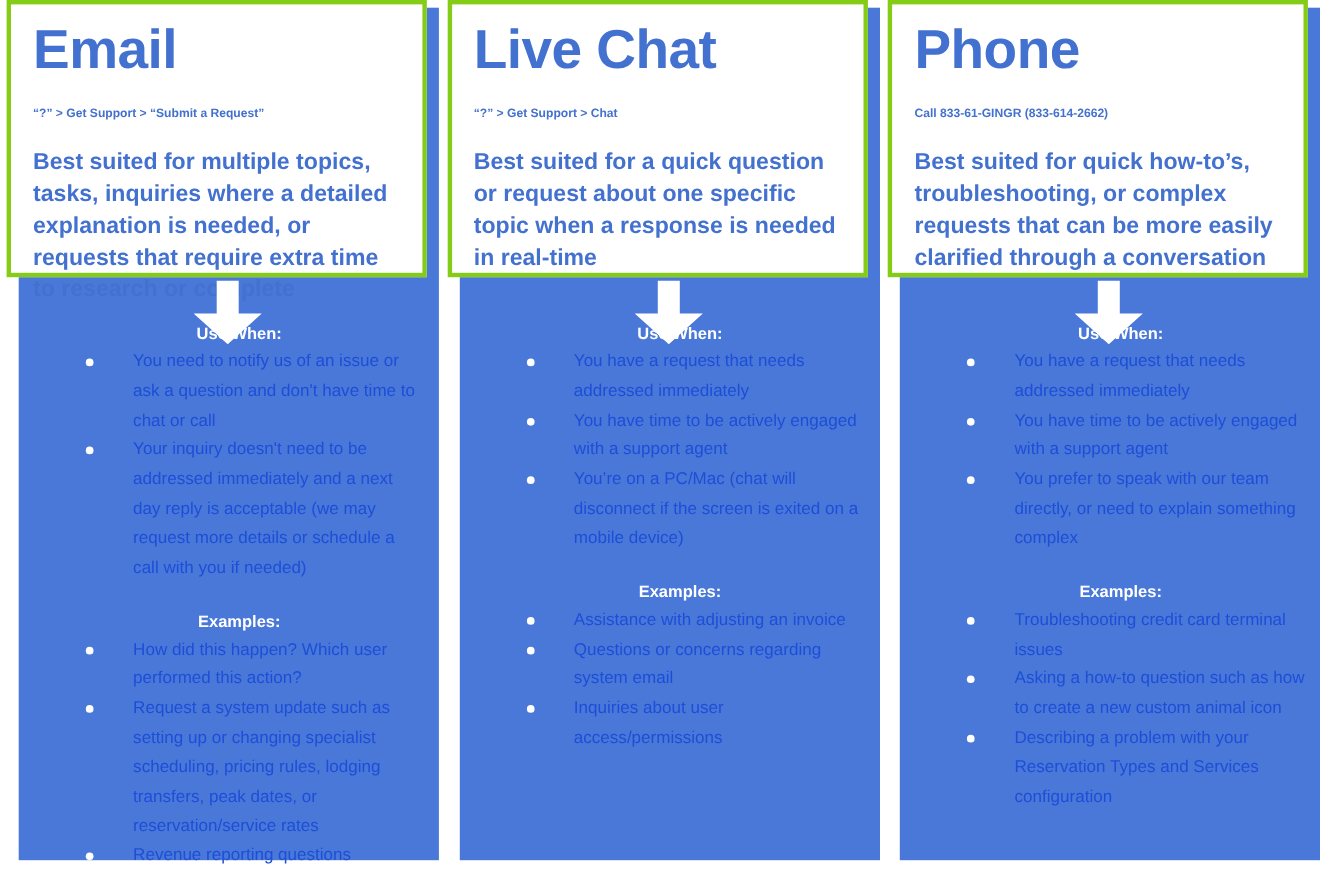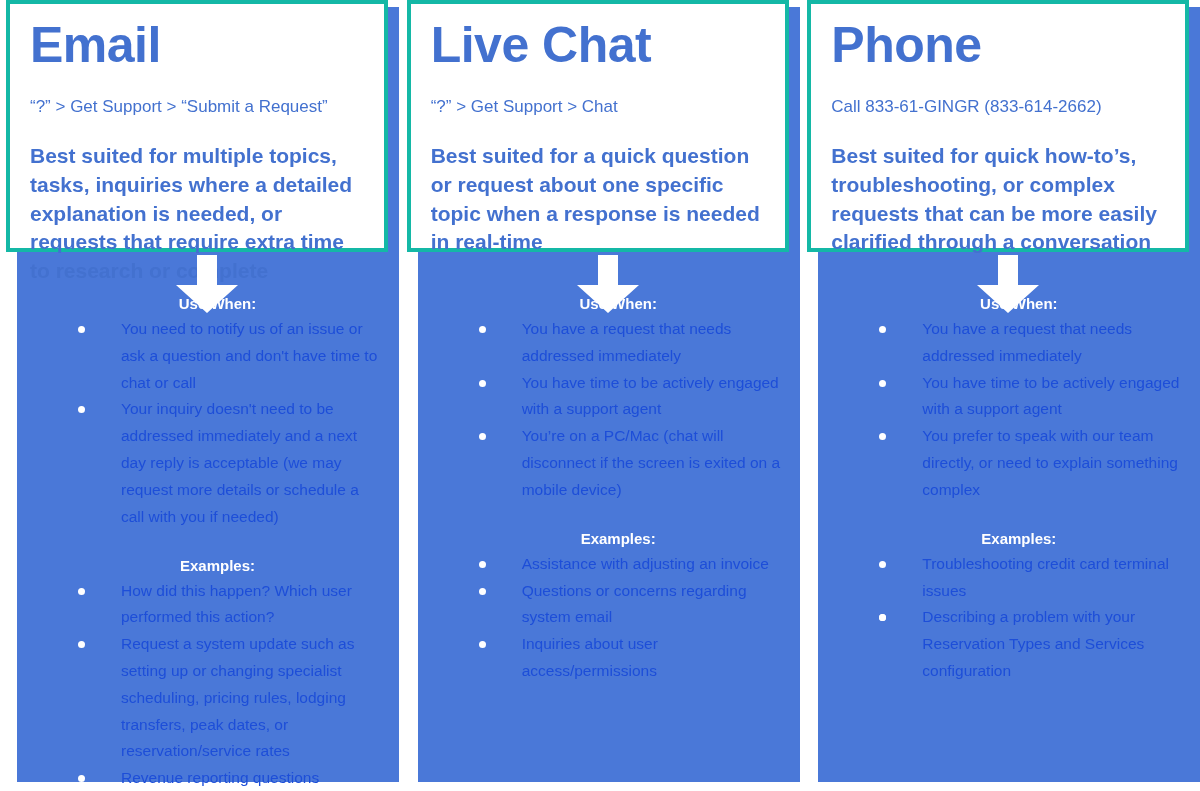--- a/index.html
+++ b/index.html
@@ -49,40 +49,40 @@
   }
 
   
   .card {
     position: absolute;
     left: -11px;
     top: -7px;
     width: 382px;
     height: 252px;
     background: #ffffff;
-    border: 4px solid #14b8a6;
+    border: 4px solid #84cc16;
     box-sizing: border-box;
     z-index: 3;
     padding: 14px 20px 0 20px;
   }
 
   .card-title {
     font-size: 50px;
     line-height: 1.0;
     font-weight: bold;
     color: #4371cf;
     letter-spacing: -0.5px;
     margin: 2px 0 0 0;
   }
 
   .card-path {
-    font-size: 17px;
+    font-size: 11px;
     line-height: 1.3;
     color: #4371cf;
-    font-weight: normal;
+    font-weight: bold;
     margin-top: 26px;
   }
 
   .card-desc {
     font-size: 21px;
     line-height: 1.37;
     color: #4371cf;
     font-weight: bold;
     margin-top: 24px;
   }
@@ -230,19 +230,19 @@
       <div class="section-label">Use When:</div>
       <ul class="bullets">
         <li><span class="dot"></span><span>You have a request that needs addressed immediately</span></li>
         <li><span class="dot"></span><span>You have time to be actively engaged with a support agent</span></li>
         <li><span class="dot"></span><span>You prefer to speak with our team directly, or need to explain something complex</span></li>
       </ul>
 
       <div class="section-label examples">Examples:</div>
       <ul class="bullets">
         <li><span class="dot"></span><span>Troubleshooting credit card terminal issues</span></li>
-        <li><span class="dot"></span></li>
+        <li><span class="dot"></span><span>Asking a how-to question such as how to create a new custom animal icon</span></li>
         <li><span class="dot"></span><span>Describing a problem with your Reservation Types and Services configuration</span></li>
       </ul>
     </div>
   </div>
 
 </div>
 
 </body></html>

